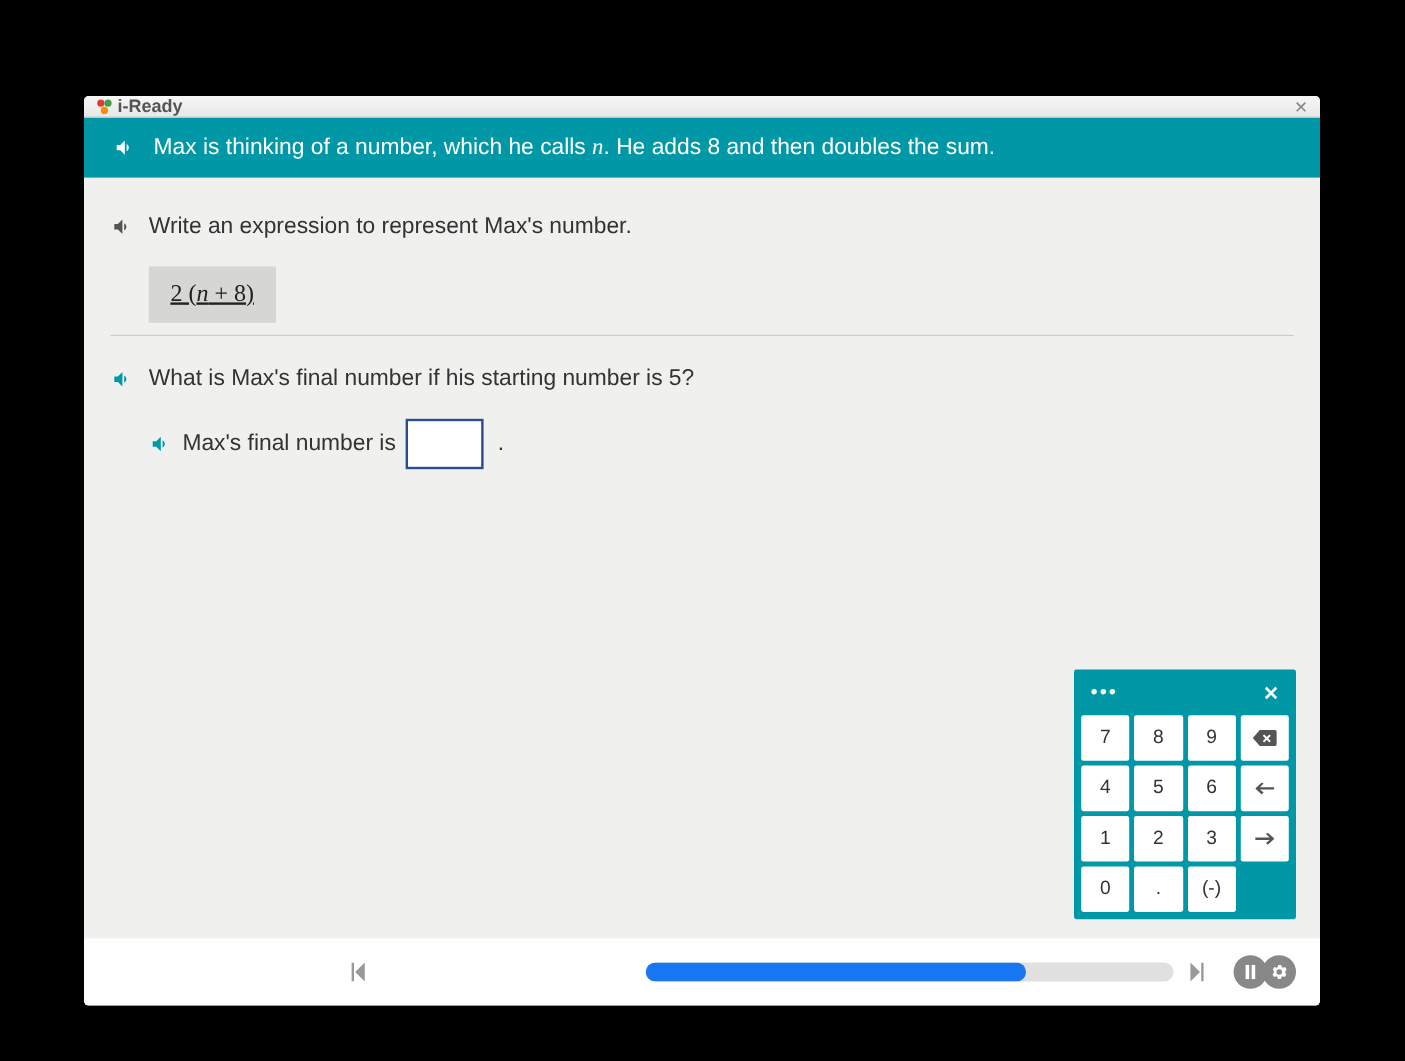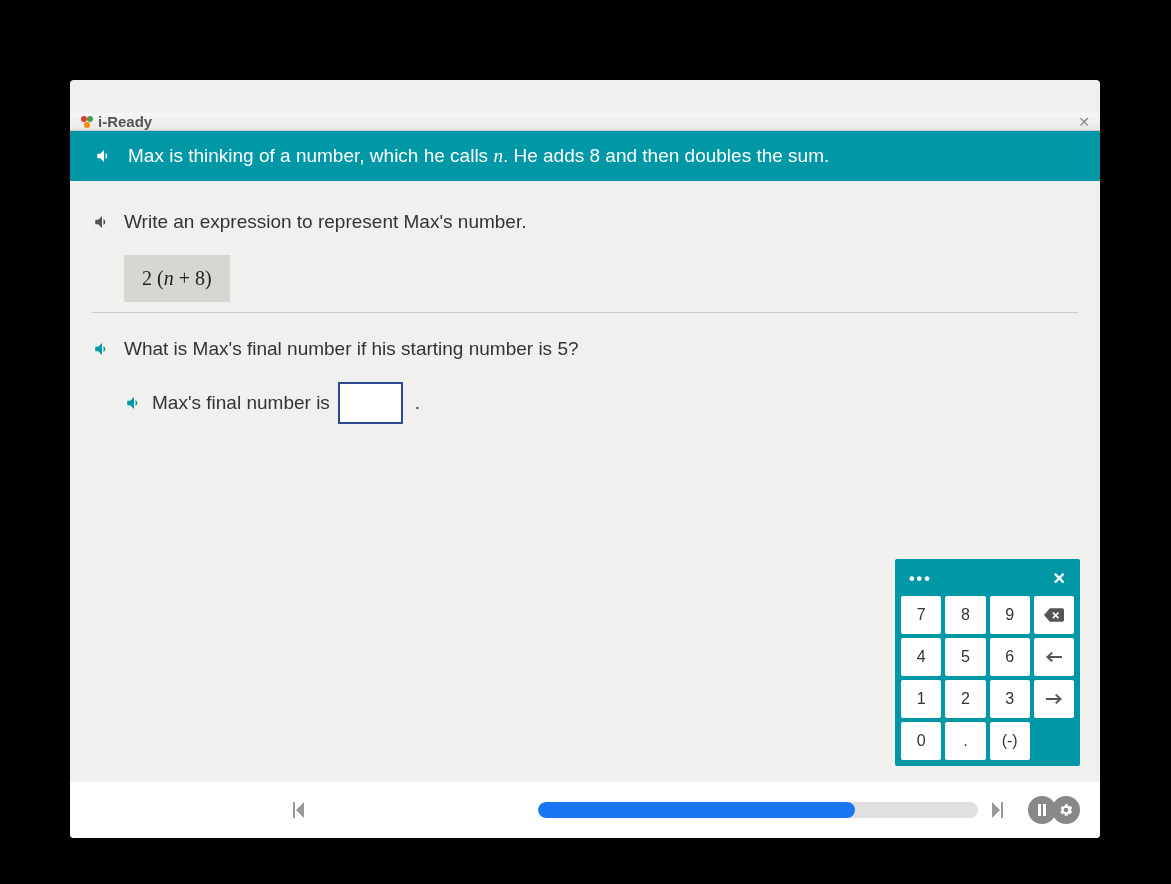--- a/index.html
+++ b/index.html
@@ -21,21 +21,20 @@
       border-radius: 4px;
       overflow: hidden;
     }
     .title-bar {
       height: 18px;
       background: linear-gradient(#f7f7f7, #e8e8e8);
       display: flex;
       align-items: center;
       position: relative;
       border-bottom: 1px solid #ccc;
-      margin-top: 33px;
     }
     .logo-wrap {
       display: flex;
       align-items: center;
       padding-left: 10px;
       gap: 4px;
     }
     .logo-dot { display: inline-flex; }
     .brand { font-weight: 600; color: #555; font-size: 15px; }
     .title-text {
@@ -248,21 +247,21 @@
     <div class="section1">
       <div class="instruction">
         <span class="audio-icon">
           <svg width="18" height="18" viewBox="0 0 24 24">
               <path d="M3 9v6h4l5 5V4L7 9H3zm13.5 3A4.5 4.5 0 0014 7.97v8.05A4.5 4.5 0 0016.5 12z"></path>
             </svg>
         </span>
         <span>Write an expression to represent Max's number.</span>
       </div>
       <div class="expr-box">
-        <span style="font-family:'Times New Roman',serif;">2 (<span class="italic-n">n</span> + 8)</span>
+        <span style="font-family:'Times New Roman',serif;text-decoration:underline;">2 (<span class="italic-n">n</span> + 8)</span>
       </div>
     </div>
 
     <div class="section2">
       <div class="instruction">
         <span class="audio-icon">
           <svg width="18" height="18" viewBox="0 0 24 24">
               <path d="M3 9v6h4l5 5V4L7 9H3zm13.5 3A4.5 4.5 0 0014 7.97v8.05A4.5 4.5 0 0016.5 12z"></path>
             </svg>
         </span>

